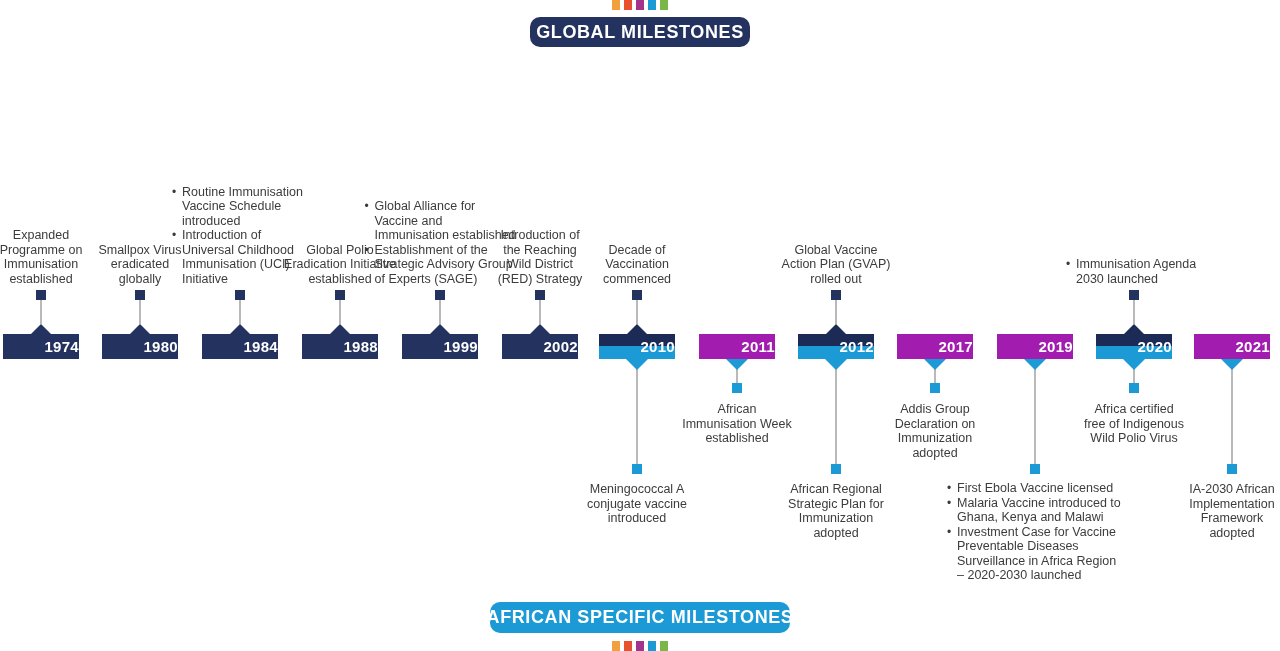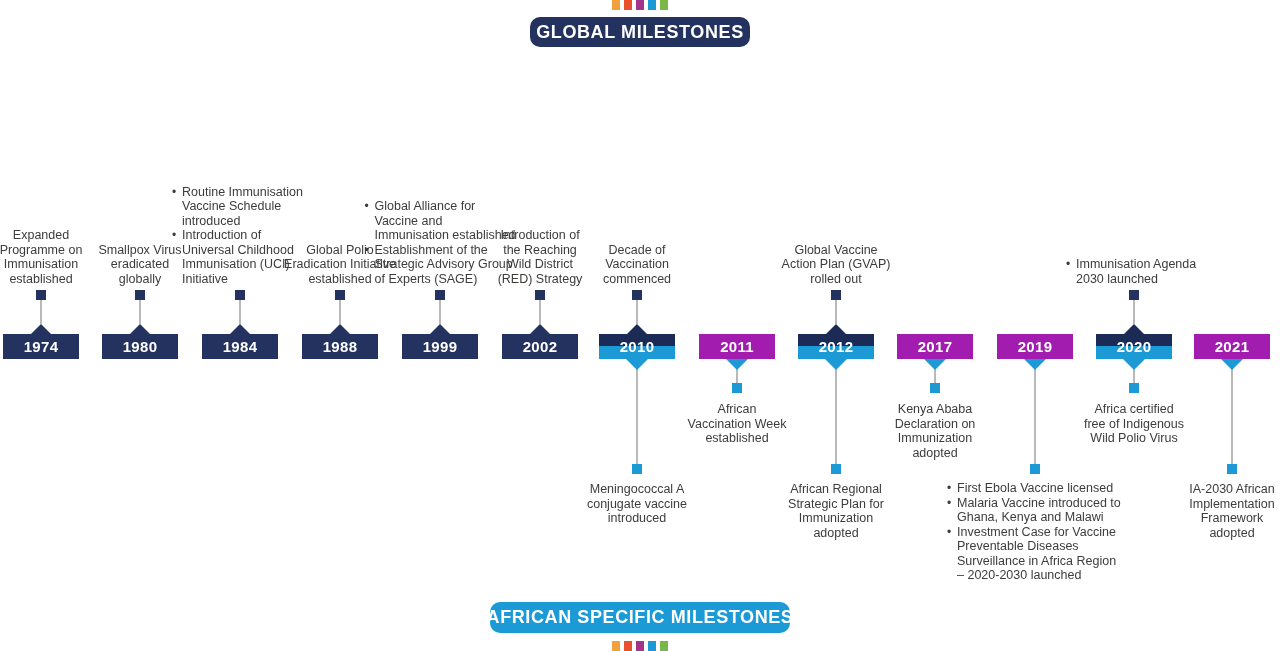--- a/index.html
+++ b/index.html
@@ -76,21 +76,21 @@
     left: 50%;
     transform: translateX(-50%);
     width: 76px;
     height: 25px;
     color: #ffffff;
     font-weight: bold;
     font-size: 15px;
     letter-spacing: 0.3px;
     display: flex;
     align-items: center;
-    justify-content: center;
+    justify-content: flex-end;
     z-index: 4;
   }
   .year-chip.navy  { background: #24325f; }
   .year-chip.blue  { background: #a21caf; }
   .year-chip.split {
     background: linear-gradient(to bottom, #1b2b56 0%, #1b2b56 48%, #1c9ad6 48%, #1c9ad6 100%);
   }
 
   
   .ptr {
@@ -288,21 +288,21 @@
     </div>
     <div class="event" style="left: 737px;">
       <div class="year-chip blue">
         <span>2011</span>
       </div>
       <div class="ptr down blue"></div>
       <div class="marker blue" style="top: 383px;"></div>
       <div class="stem" style="top: 369px; height: 14px;"></div>
       <div class="label center" style="width: 125px; top: 402px;">
         <div>African</div>
-        <div>Vaccination Week</div>
+        <div>Immunisation Week</div>
         <div>established</div>
       </div>
     </div>
     <div class="event" style="left: 836px;">
       <div class="marker navy" style="top: 290px;"></div>
       <div class="stem" style="top: 300px; height: 24px;"></div>
       <div class="label center" style="width: 140px; bottom: 365px; top: auto;">
         <div>Global Vaccine</div>
         <div>Action Plan (GVAP)</div>
         <div>rolled out</div>
@@ -322,21 +322,21 @@
       </div>
     </div>
     <div class="event" style="left: 935px;">
       <div class="year-chip blue">
         <span>2017</span>
       </div>
       <div class="ptr down blue"></div>
       <div class="marker blue" style="top: 383px;"></div>
       <div class="stem" style="top: 369px; height: 14px;"></div>
       <div class="label center" style="width: 125px; top: 402px;">
-        <div>Kenya Ababa</div>
+        <div>Addis Group</div>
         <div>Declaration on</div>
         <div>Immunization</div>
         <div>adopted</div>
       </div>
     </div>
     <div class="event" style="left: 1035px;">
       <div class="year-chip blue">
         <span>2019</span>
       </div>
       <div class="ptr down blue"></div>

